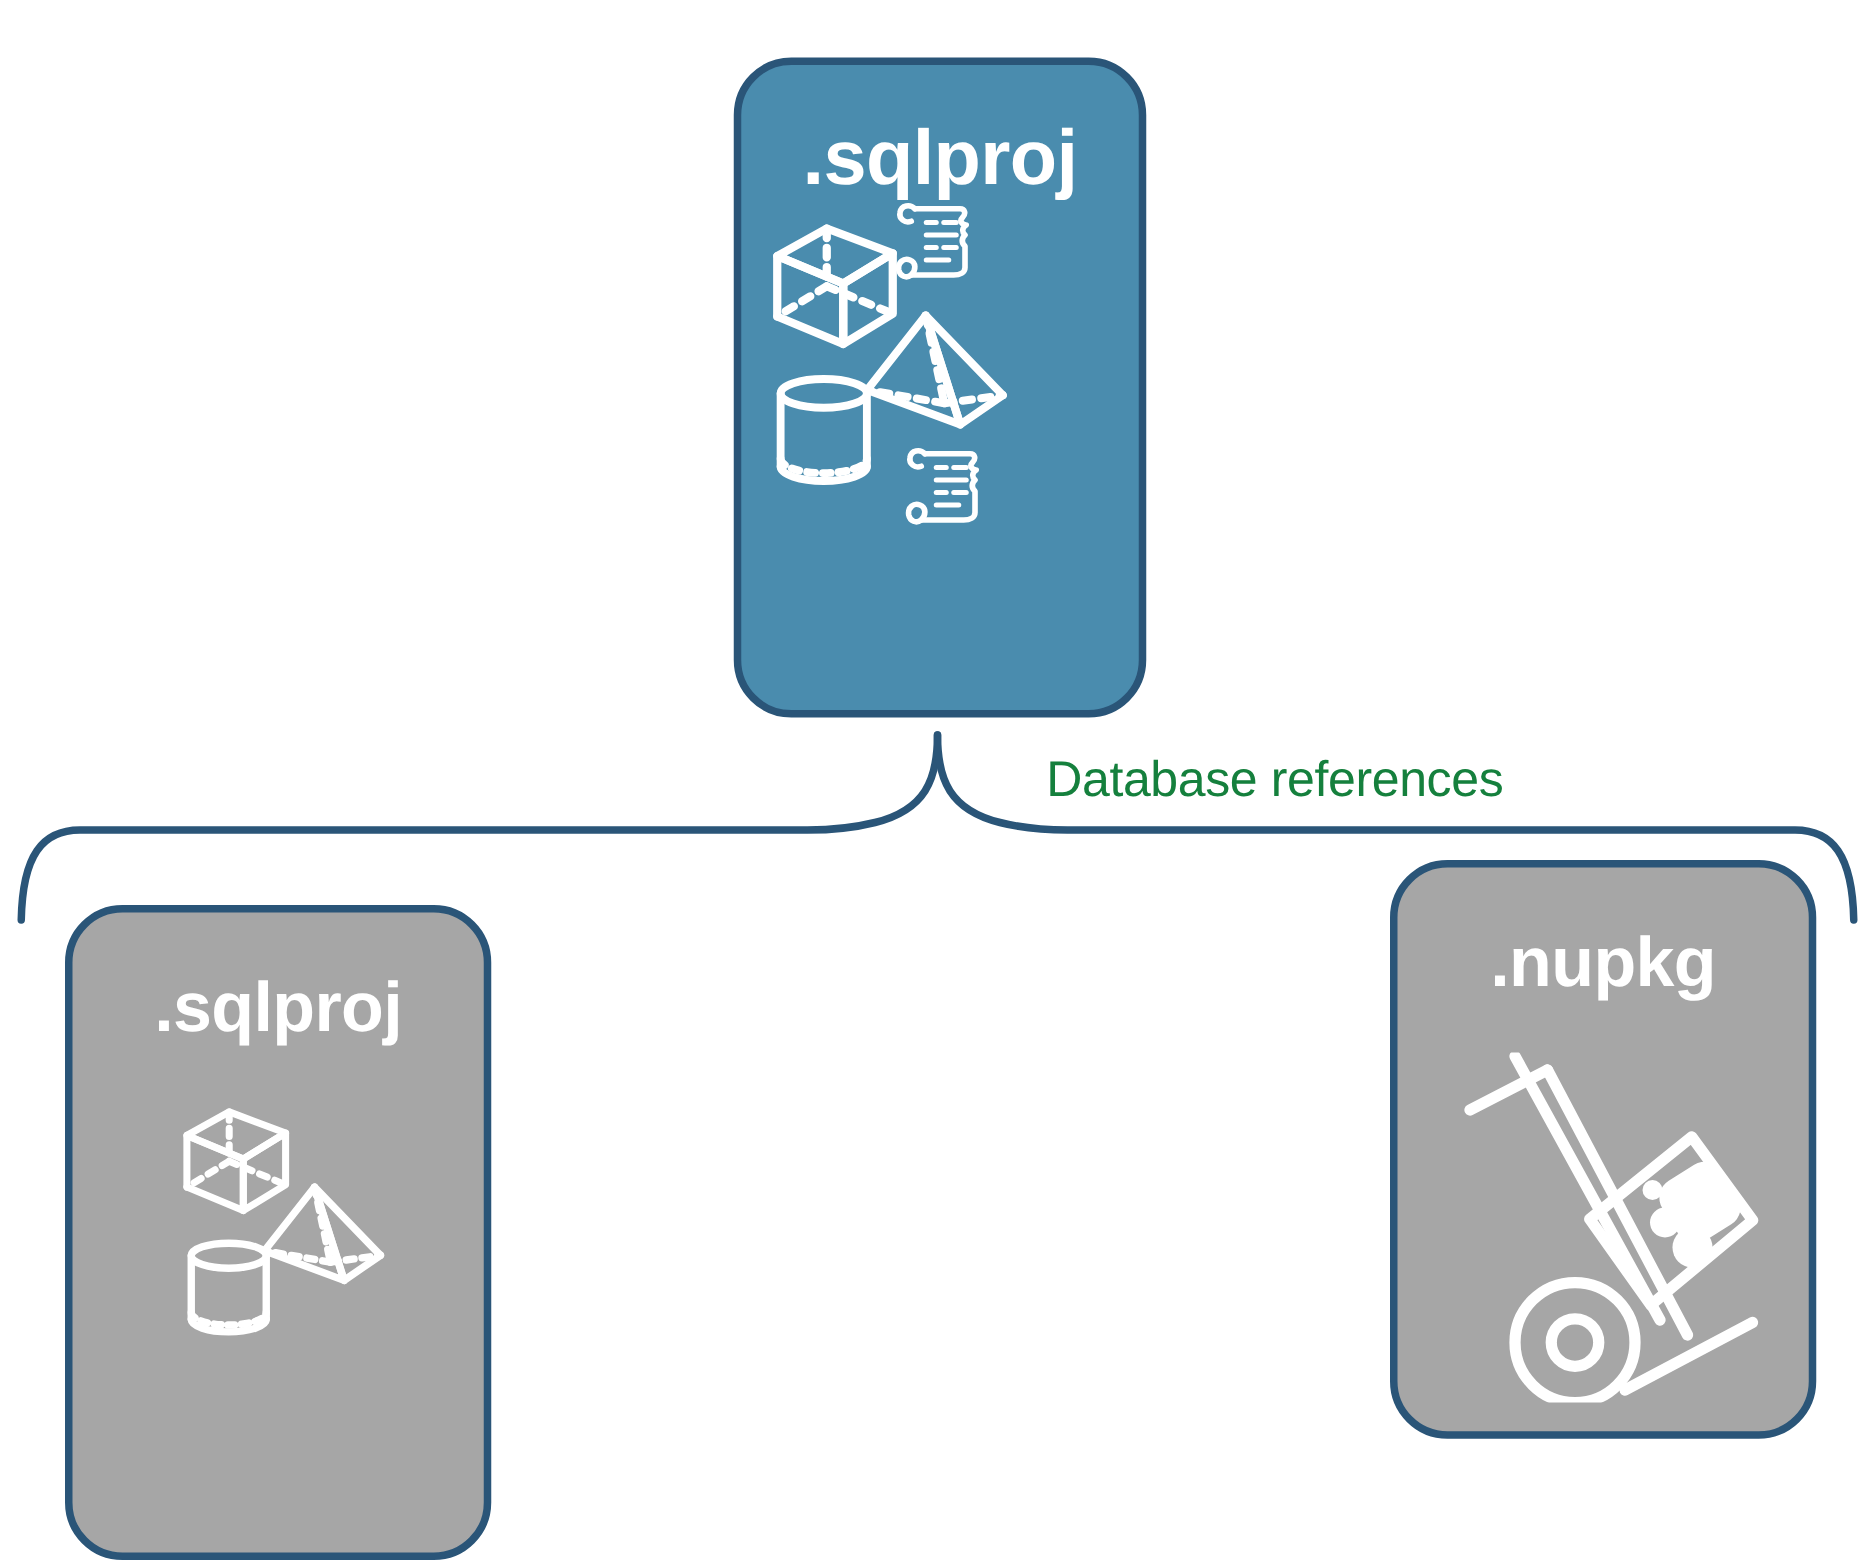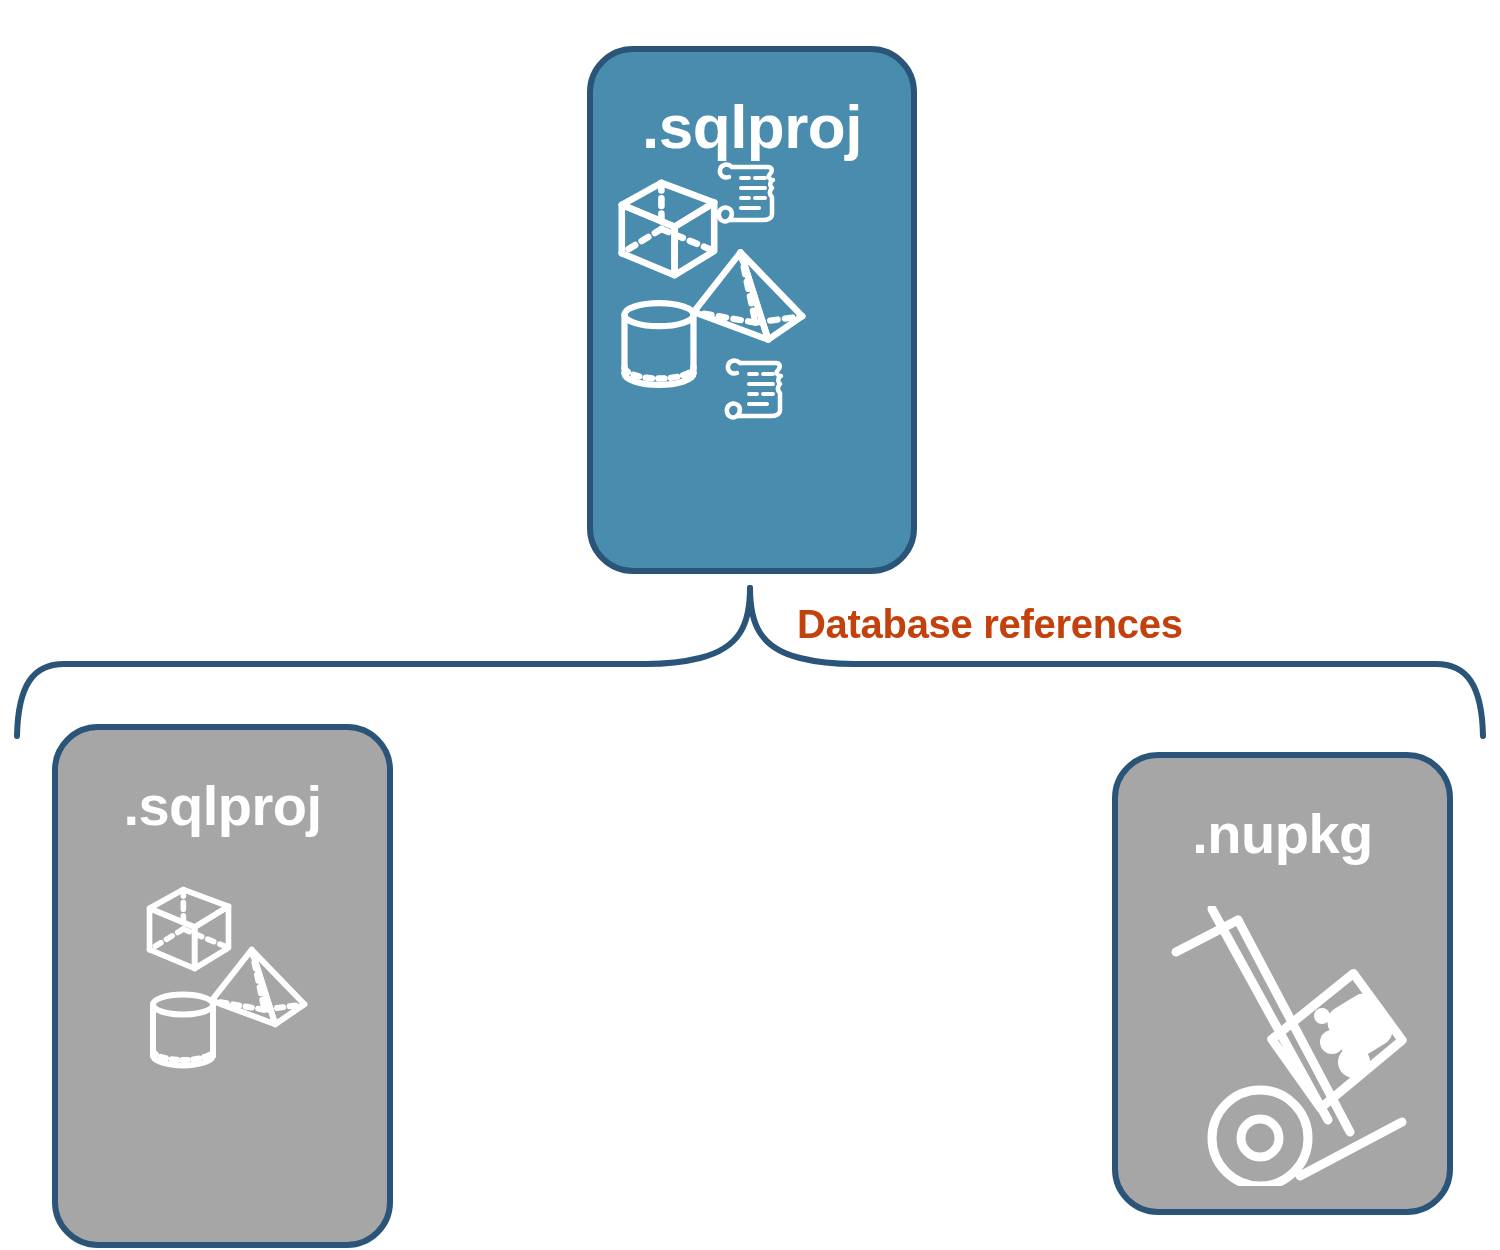--- a/index.html
+++ b/index.html
@@ -58,21 +58,21 @@
     height: 524px;
   }
   #card-dacpac {
     left: 582px;
     top: 700px;
     width: 341px;
     height: 524px;
   }
   #card-nupkg {
     left: 1112px;
-    top: 728px;
+    top: 664px;
     width: 341px;
     height: 463px;
   }
   .card-gray .card-title { font-size: 56px; margin-top: 48px; }
 
   .icon-area {
     position: relative;
     flex: 1;
     width: 100%;
   }
@@ -80,25 +80,25 @@
 
   #brace-layer {
     position: absolute;
     left: 0; top: 0;
     width: 1500px;
     height: 1250px;
     pointer-events: none;
   }
   #brace-label {
     position: absolute;
-    left: 797px;
+    left: 837px;
     top: 578px;
     font-size: 40px;
-    font-weight: bold;
-    color: #c2410c;
+    font-weight: normal;
+    color: #15803d;
     letter-spacing: -0.3px;
     white-space: nowrap;
   }
 </style>
 </head>
 <body>
 
 <div id="stage">
 
   <div class="card card-blue" id="card-root">

